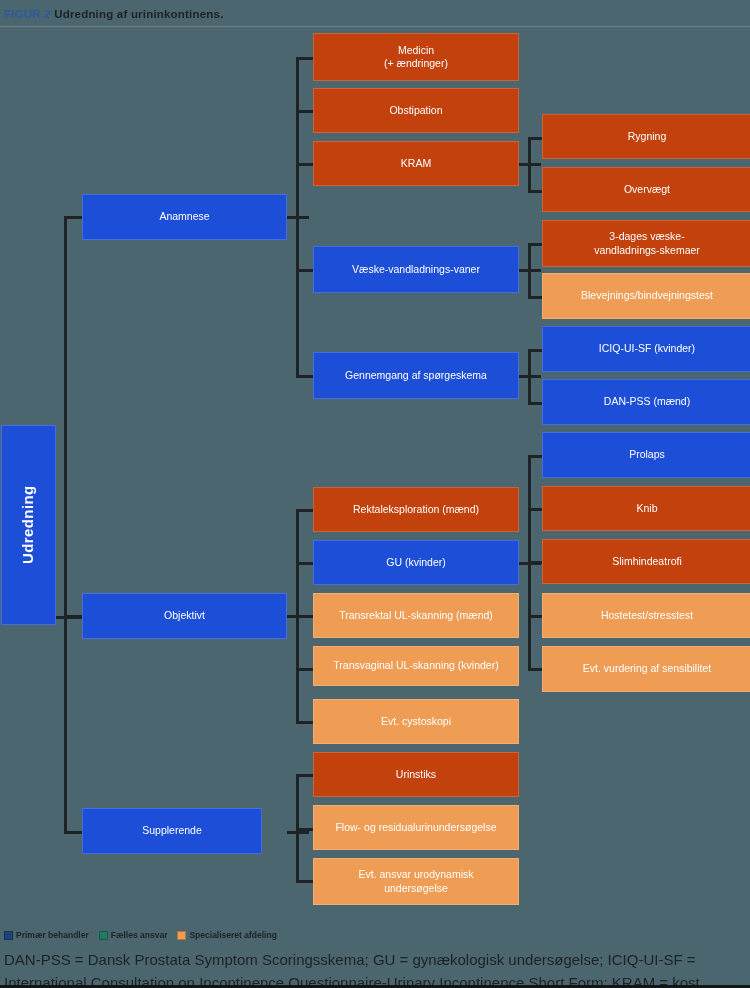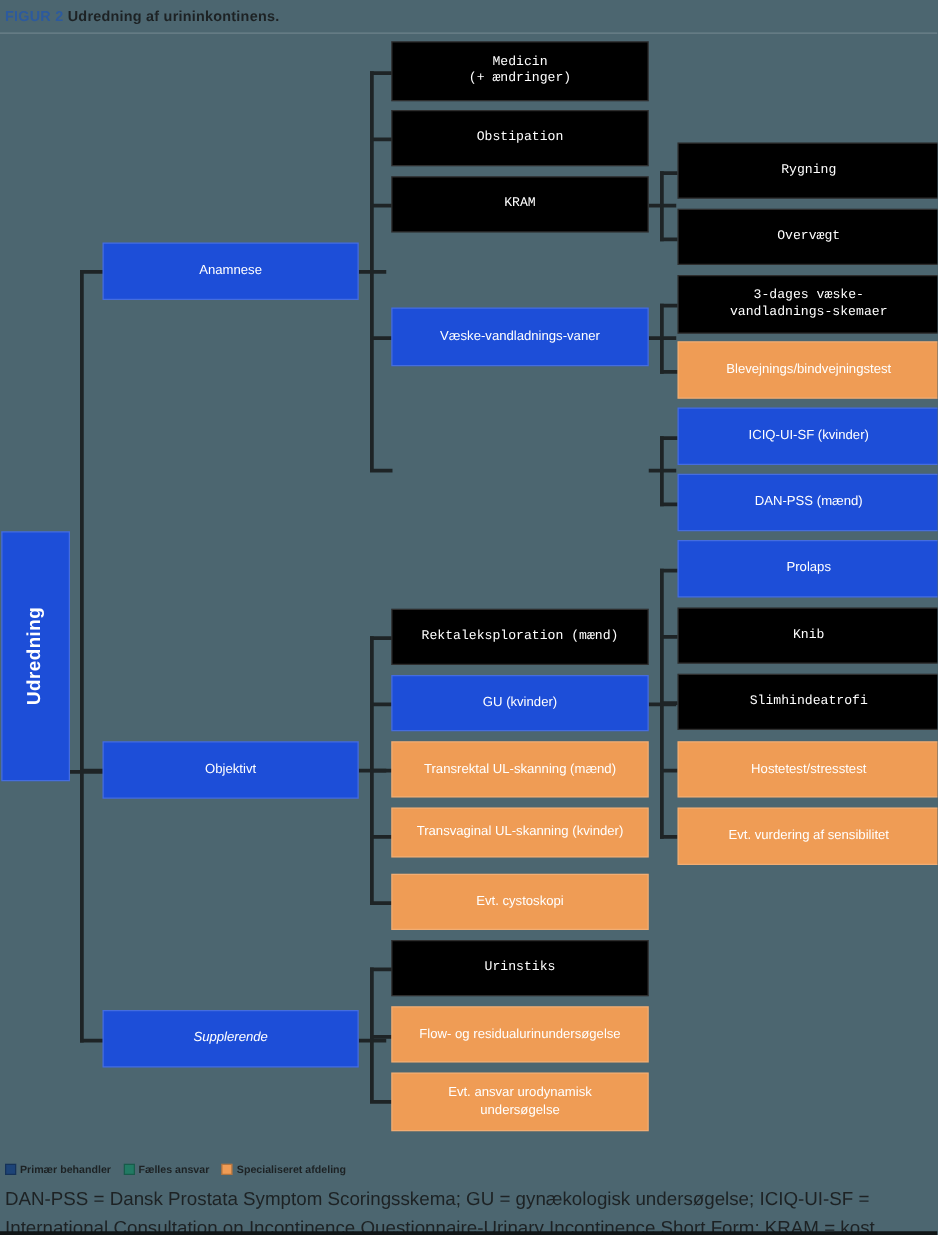--- a/index.html
+++ b/index.html
@@ -24,21 +24,21 @@
     position:absolute;
     display:flex; align-items:center; justify-content:center;
     text-align:center;
     color:#ffffff;
     font-size:10.5px;
     line-height:1.25;
     padding:2px 6px;
     border:1px solid rgba(255,255,255,0.18);
     z-index:3;
   }
-  .blue   { background:#000000;font-family:Liberation Mono, monospace; }
+  .blue   { background:#c2410c; }
   .green  { background:#1d4ed8; }
   .orange { background:#ef9c55; }
 
   .node.root {
     writing-mode:vertical-rl;
     transform:rotate(180deg);
     font-size:15px;
     font-weight:bold;
     letter-spacing:.4px;
   }
@@ -122,36 +122,39 @@
   <div class="node root green" style="left:1px; top:425px; width:55px; height:200px;">
     <span>Udredning</span>
   </div>
 
   <div class="node green" style="left:82px; top:194px; width:205px; height:46px;">
     <span>Anamnese</span>
   </div>
   <div class="node green" style="left:82px; top:593px; width:205px; height:46px;">
     <span>Objektivt</span>
   </div>
-  <div class="node green" style="left:82px; top:808px; width:205px; height:46px;font-style:italic;">
+  <div class="node green" style="left:82px; top:808px; width:180px; height:46px;">
     <span>Supplerende</span>
   </div>
 
   <div class="node blue" style="left:313px; top:33px; width:206px; height:48px; flex-direction:column;">
     <span>Medicin</span>
     <span>(+ ændringer)</span>
   </div>
   <div class="node blue" style="left:313px; top:88px; width:206px; height:45px;">
     <span>Obstipation</span>
   </div>
   <div class="node blue" style="left:313px; top:141px; width:206px; height:45px;">
     <span>KRAM</span>
   </div>
   <div class="node green" style="left:313px; top:246px; width:206px; height:47px;">
     <span>Væske-vandladnings-vaner</span>
+  </div>
+  <div class="node green" style="left:313px; top:352px; width:206px; height:47px;">
+    <span>Gennemgang af spørgeskema</span>
   </div>
 
   <div class="node green" style="left:313px; top:540px; width:206px; height:45px;">
     <span>GU (kvinder)</span>
   </div>
   <div class="node blue" style="left:313px; top:487px; width:206px; height:45px;">
     <span>Rektaleksploration (mænd)</span>
   </div>
   <div class="node orange" style="left:313px; top:593px; width:206px; height:45px;">
     <span>Transrektal UL-skanning (mænd)</span>

